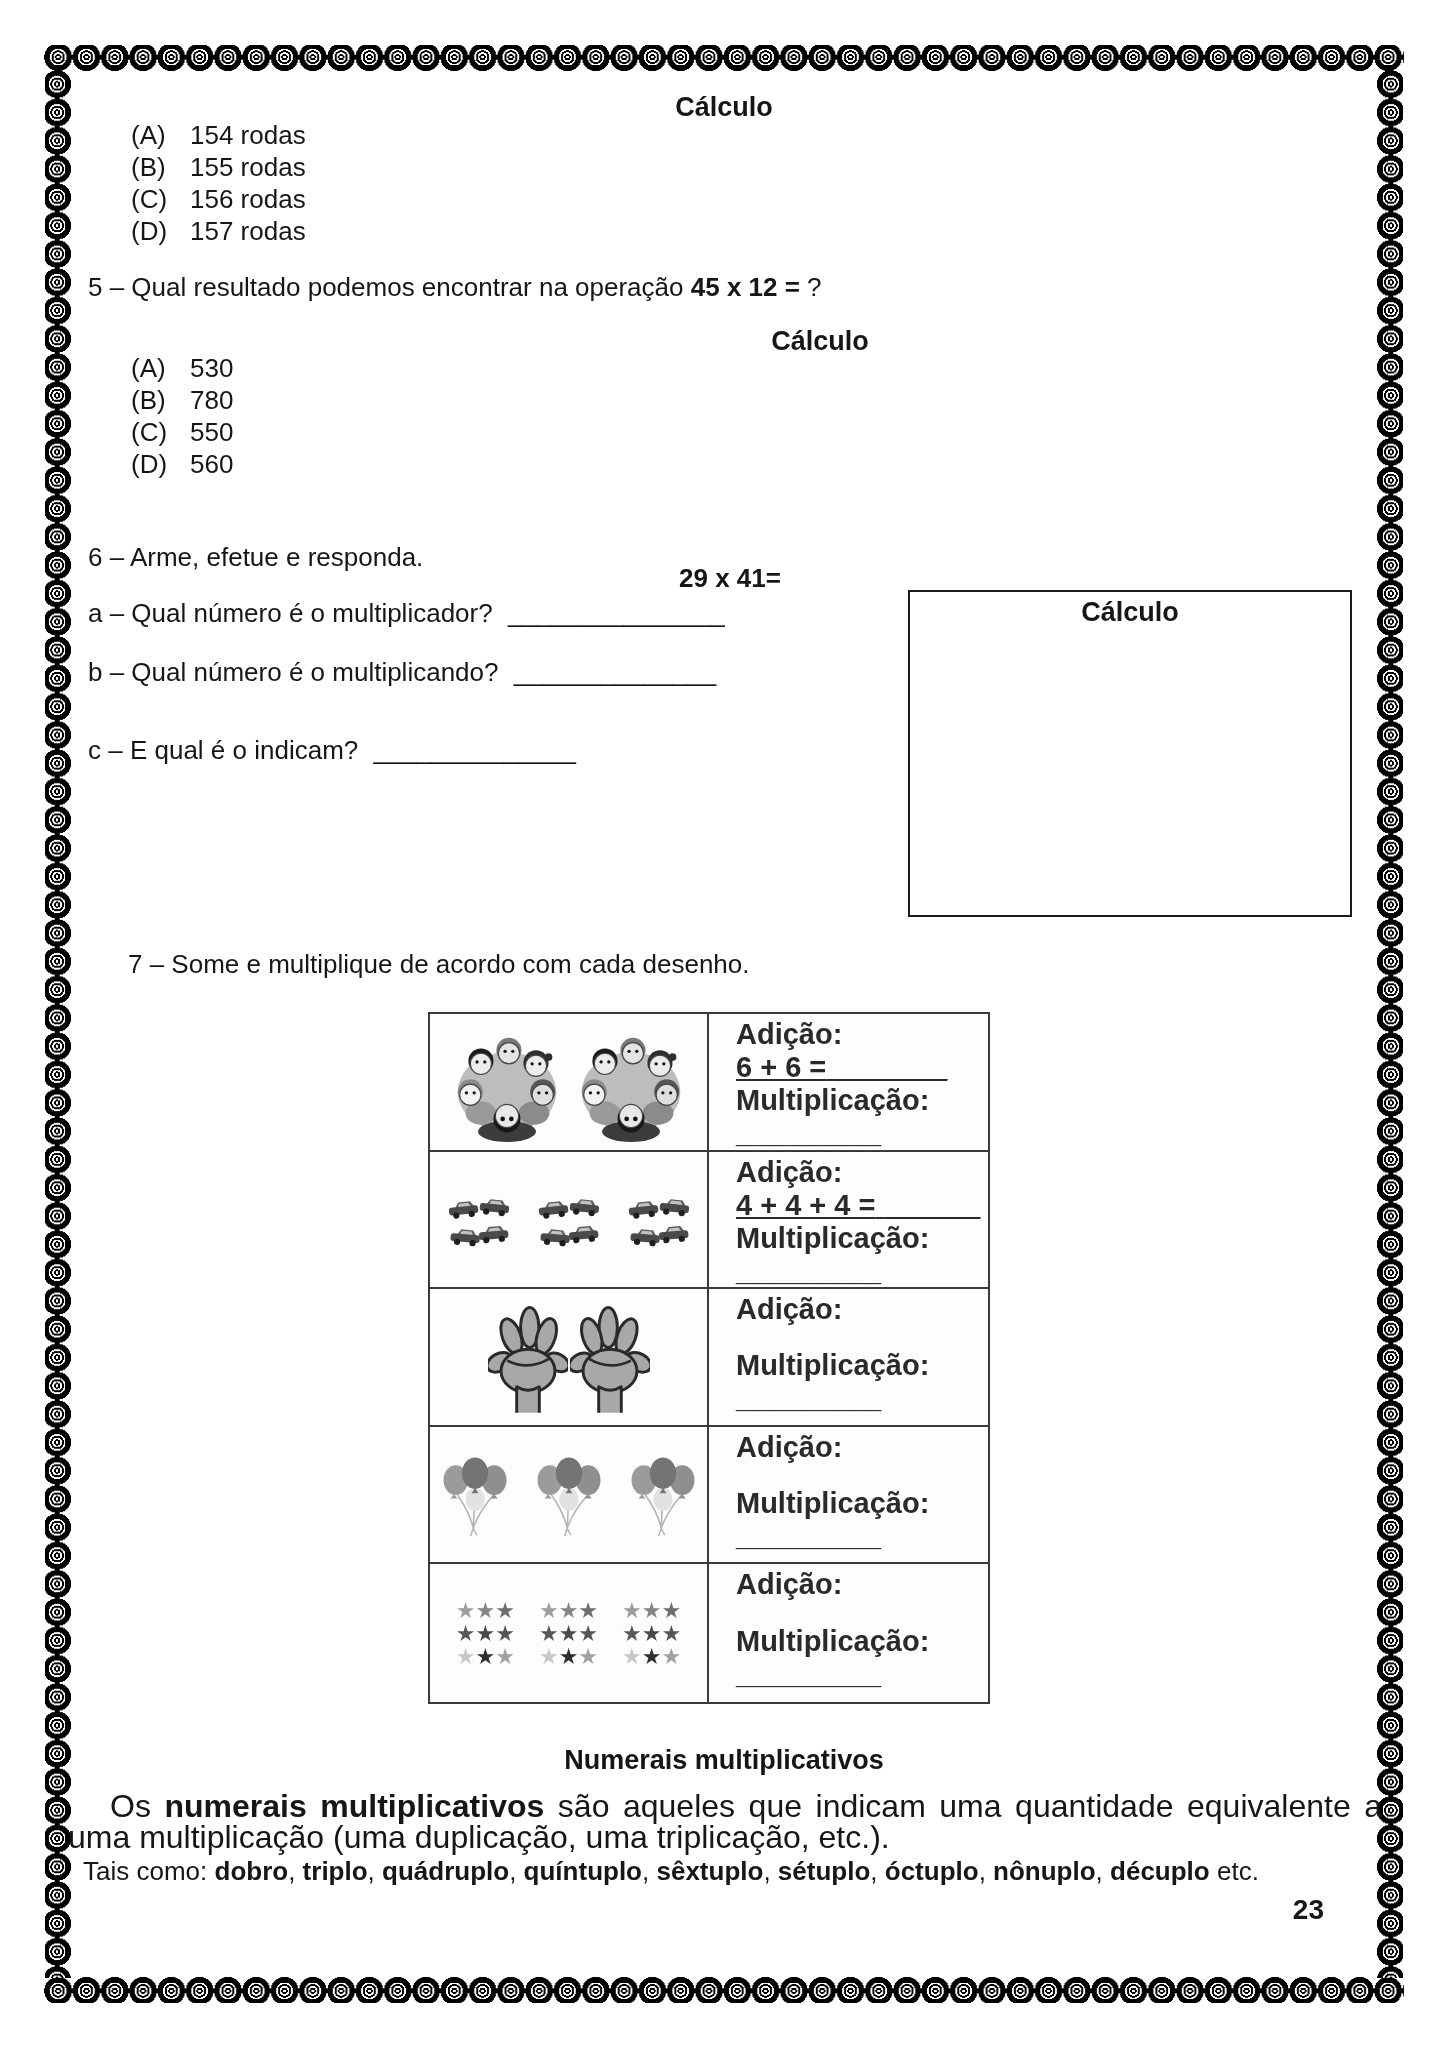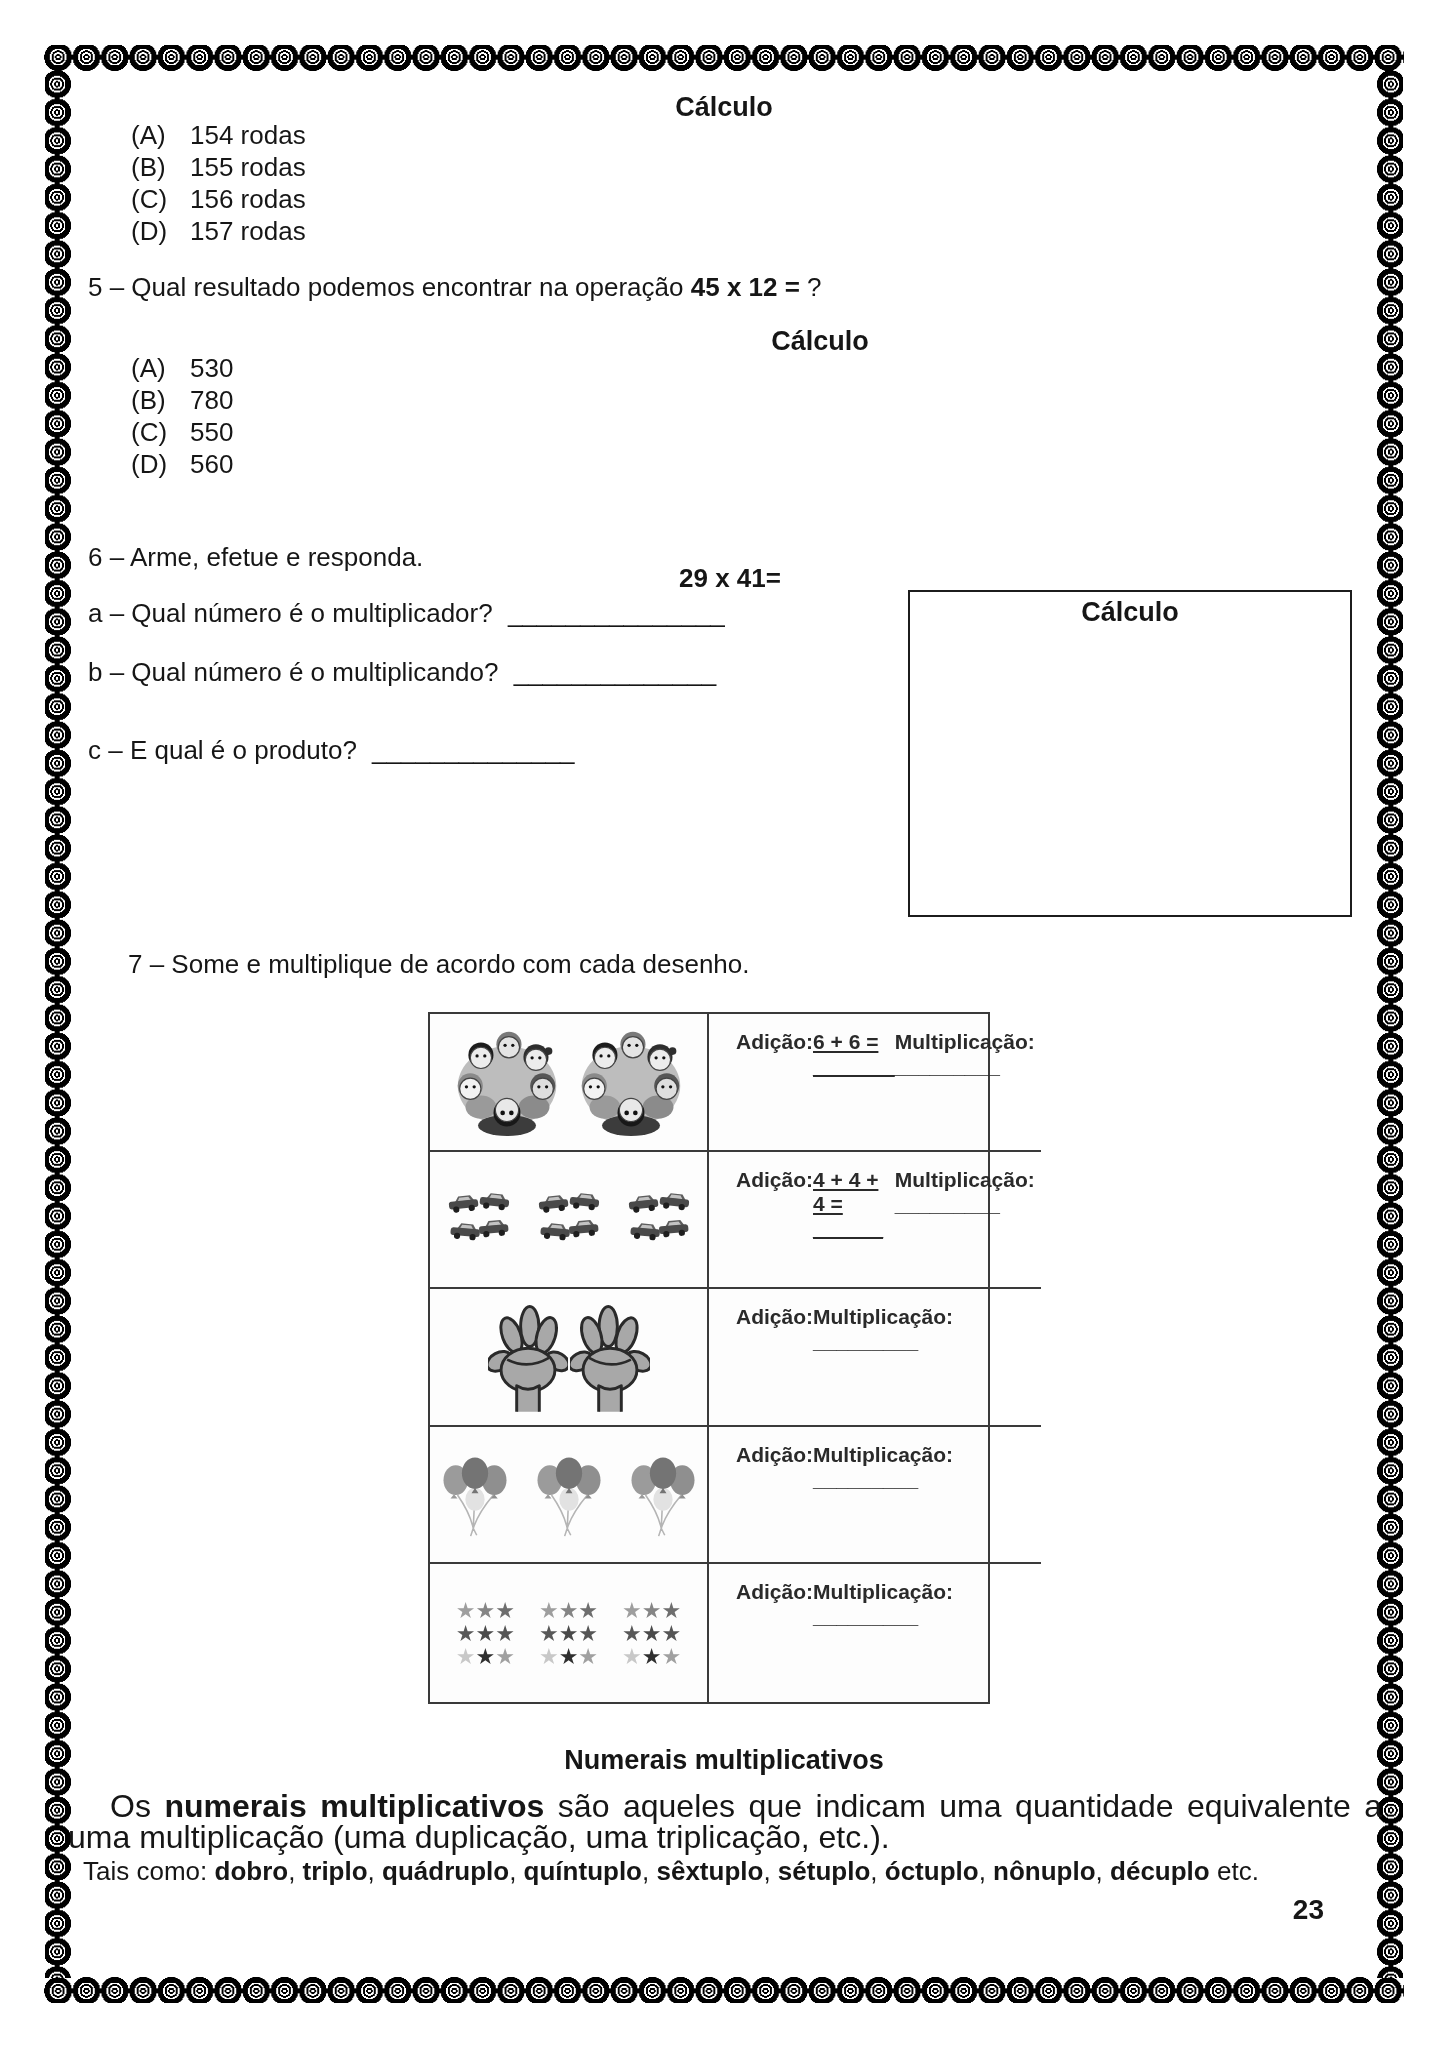--- a/index.html
+++ b/index.html
@@ -32,21 +32,21 @@
 
   
   .calc-box{left:908px;top:590px;width:440px;height:323px;border:2px solid #1c1c1c;}
   .calc-box .hdr{text-align:center;font-weight:bold;font-size:27px;margin-top:5px;}
 
   
   .ex-table{left:428px;top:1012px;width:558px;height:688px;border:2px solid #3a3a3a;display:grid;grid-template-rows:repeat(5,1fr);background:#fdfdfd;}
   .t-row{display:grid;grid-template-columns:279px 1fr;border-bottom:2px solid #3a3a3a;min-height:0;}
   .t-row:last-child{border-bottom:none;}
   .t-img{border-right:2px solid #3a3a3a;display:flex;align-items:center;justify-content:center;min-height:0;}
-  .t-txt{padding:16px 6px 11px 27px;font-weight:bold;font-size:21px;display:flex;flex-direction:row;justify-content:space-between;color:#2a2a2a;}
+  .t-txt{padding:4px 6px 11px 27px;font-weight:bold;font-size:29px;display:flex;flex-direction:column;justify-content:space-between;color:#2a2a2a;}
   .t-txt .mid{min-height:23px;text-decoration:underline;}
   .gap8{gap:8px;} .gap24{gap:24px;} .gap26{gap:26px;}
 
   
   .stars-group{display:grid;grid-template-columns:repeat(3,1fr);line-height:23px;text-align:center;}
   .star{font-size:22px;}
 
   
   .para{left:68px;top:1791px;width:1314px;font-size:32px;line-height:31px;text-align:justify;text-indent:42px;}
   .para2{left:83px;top:1856px;font-size:26px;}
@@ -194,21 +194,21 @@
 
 <div class="abs body-text" style="left:88px;top:597px;">
   <span>a – Qual número é o multiplicador?</span>
   <span class="uline" style="margin-left:8px;">_______________</span>
 </div>
 <div class="abs body-text" style="left:88px;top:656px;">
   <span>b – Qual número é o multiplicando?</span>
   <span class="uline" style="margin-left:8px;">______________</span>
 </div>
 <div class="abs body-text" style="left:88px;top:734px;">
-  <span>c – E qual é o produto?</span>
+  <span>c – E qual é o indicam?</span>
   <span class="uline" style="margin-left:8px;">______________</span>
 </div>
 
 <div class="abs body-text" style="left:88px;top:948px;margin-left:40px;">7 – Some e multiplique de acordo com cada desenho.</div>
 
 <div class="abs ex-table">
 
   <div class="t-row">
     <div class="t-img gap8">
       <svg width="116" height="112" viewBox="0 0 120 116">

